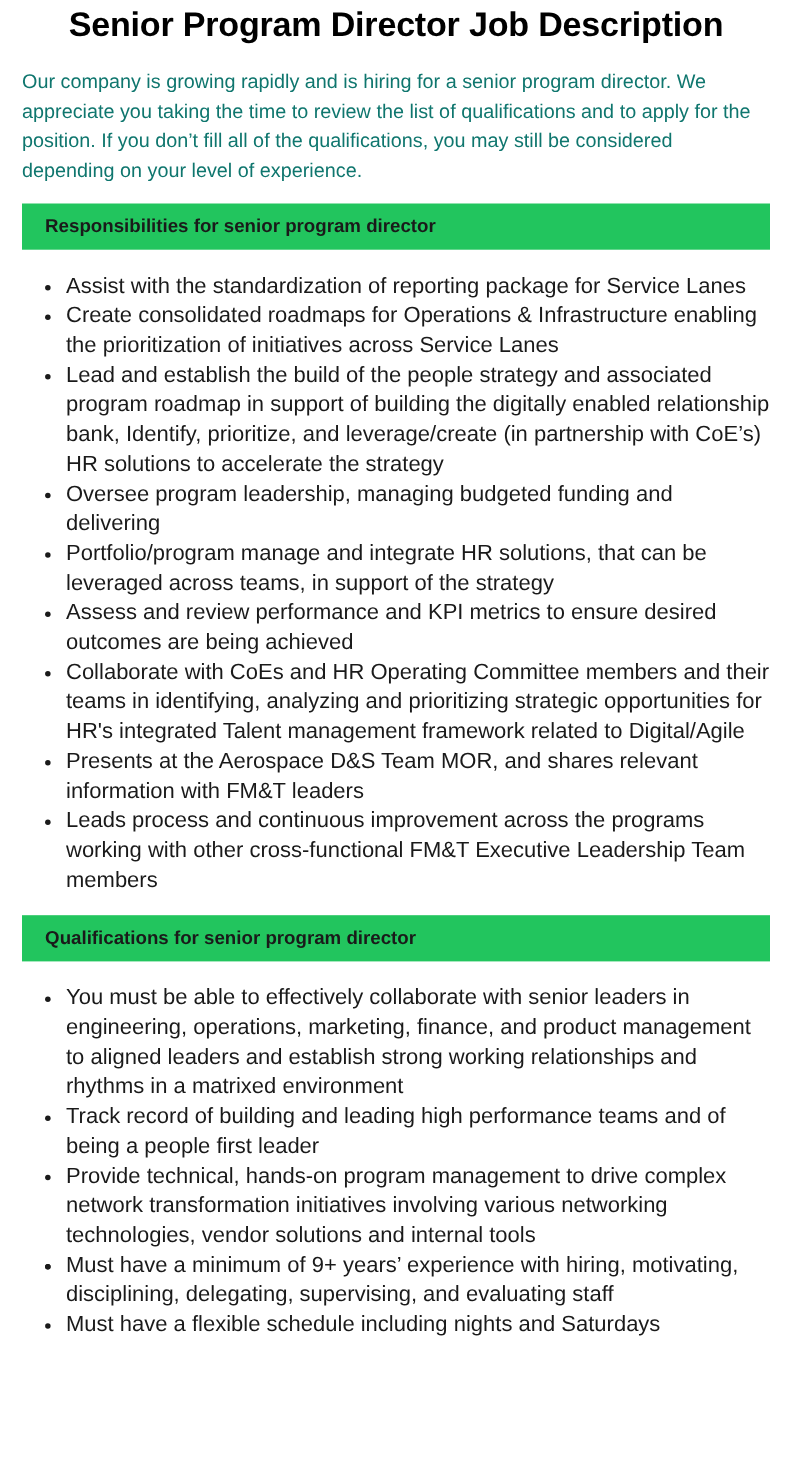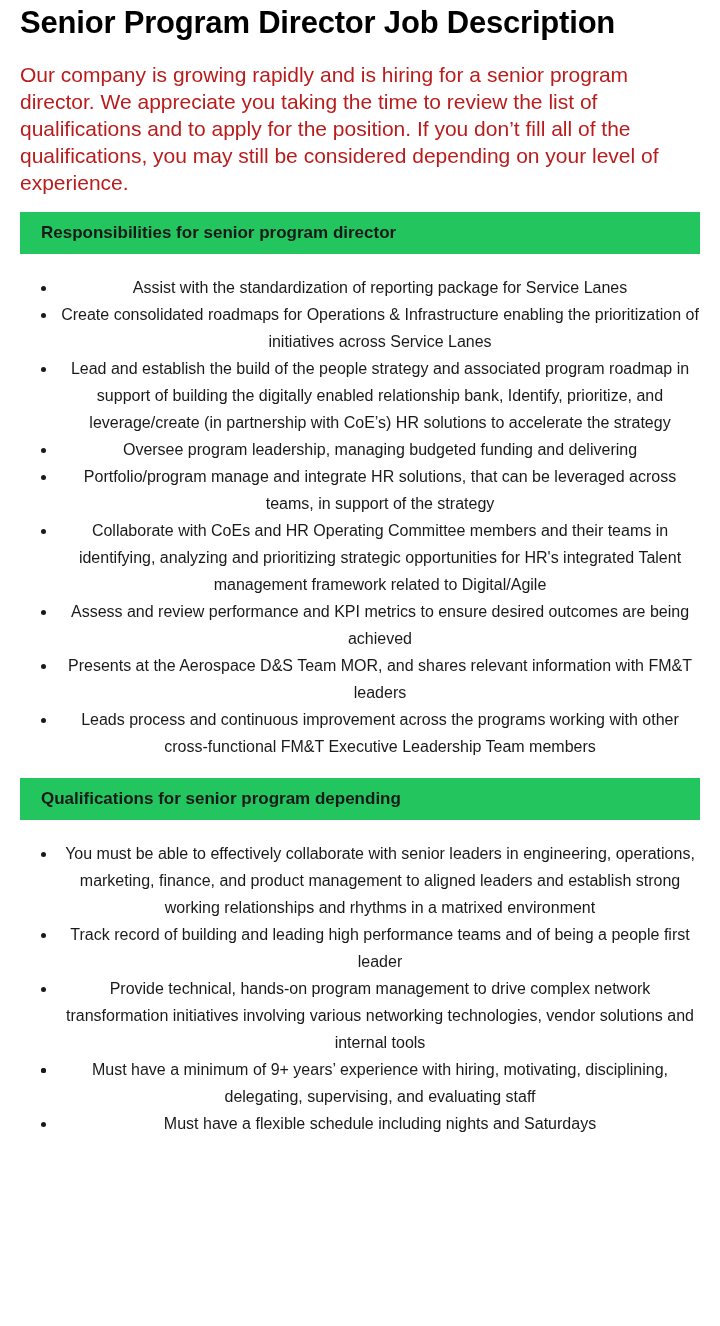--- a/index.html
+++ b/index.html
@@ -15,31 +15,31 @@
       color: #111111;
     }
     .page {
       padding: 0 20px 0 20px;
     }
     .page-title {
       margin: 0;
       padding-top: 4px;
       height: 38px;
       line-height: 38px;
-      text-align: left;
+      text-align: center;
       font-size: 31px;
       font-weight: bold;
       color: #000000;
       letter-spacing: -0.2px;
     }
     .intro {
       margin: 19px 0 0 0;
-      font-size: 21px;
+      font-size: 18px;
       line-height: 27px;
-      color: #b91c1c;
+      color: #0f766e;
     }
     .section-header {
       margin-top: 16px;
       background: #22c55e;
       height: 42px;
       line-height: 42px;
       padding-left: 21px;
       font-size: 17px;
       font-weight: bold;
       color: #1a1a1a;
@@ -48,24 +48,23 @@
       margin-top: 18px;
     }
     ul.items {
       list-style: none;
       margin: 20px 0 0 0;
       padding: 0;
     }
     ul.items li {
       position: relative;
       padding-left: 40px;
-      font-size: 16px;
+      font-size: 20px;
       line-height: 27px;
       color: #1a1a1a;
-      text-align: center;
     }
     ul.items li .bullet {
       position: absolute;
       left: 21px;
       top: 12px;
       width: 5px;
       height: 5px;
       border-radius: 50%;
       background: #1a1a1a;
     }
@@ -79,27 +78,27 @@
   <p class="intro">Our company is growing rapidly and is hiring for a senior program director. We appreciate you taking the time to review the list of qualifications and to apply for the position. If you don’t fill all of the qualifications, you may still be considered depending on your level of experience.</p>
 
   <div class="section-header">Responsibilities for senior program director</div>
 
   <ul class="items">
     <li><span class="bullet"></span><span>Assist with the standardization of reporting package for Service Lanes</span></li>
     <li><span class="bullet"></span><span>Create consolidated roadmaps for Operations &amp; Infrastructure enabling the prioritization of initiatives across Service Lanes</span></li>
     <li><span class="bullet"></span><span>Lead and establish the build of the people strategy and associated program roadmap in support of building the digitally enabled relationship bank, Identify, prioritize, and leverage/create (in partnership with CoE’s) HR solutions to accelerate the strategy</span></li>
     <li><span class="bullet"></span><span>Oversee program leadership, managing budgeted funding and delivering</span></li>
     <li><span class="bullet"></span><span>Portfolio/program manage and integrate HR solutions, that can be leveraged across teams, in support of the strategy</span></li>
+    <li><span class="bullet"></span><span>Assess and review performance and KPI metrics to ensure desired outcomes are being achieved</span></li>
     <li><span class="bullet"></span><span>Collaborate with CoEs and HR Operating Committee members and their teams in identifying, analyzing and prioritizing strategic opportunities for HR's integrated Talent management framework related to Digital/Agile</span></li>
-    <li><span class="bullet"></span><span>Assess and review performance and KPI metrics to ensure desired outcomes are being achieved</span></li>
     <li><span class="bullet"></span><span>Presents at the Aerospace D&amp;S Team MOR, and shares relevant information with FM&amp;T leaders</span></li>
     <li><span class="bullet"></span><span>Leads process and continuous improvement across the programs working with other cross-functional FM&amp;T Executive Leadership Team members</span></li>
   </ul>
 
-  <div class="section-header qual">Qualifications for senior program depending</div>
+  <div class="section-header qual">Qualifications for senior program director</div>
 
   <ul class="items">
     <li><span class="bullet"></span><span>You must be able to effectively collaborate with senior leaders in engineering, operations, marketing, finance, and product management to aligned leaders and establish strong working relationships and rhythms in a matrixed environment</span></li>
     <li><span class="bullet"></span><span>Track record of building and leading high performance teams and of being a people first leader</span></li>
     <li><span class="bullet"></span><span>Provide technical, hands-on program management to drive complex network transformation initiatives involving various networking technologies, vendor solutions and internal tools</span></li>
     <li><span class="bullet"></span></li>
     <li><span class="bullet"></span><span>Must have a minimum of 9+ years’ experience with hiring, motivating, disciplining, delegating, supervising, and evaluating staff</span></li>
     <li><span class="bullet"></span><span>Must have a flexible schedule including nights and Saturdays</span></li>
   </ul>
 </div>

